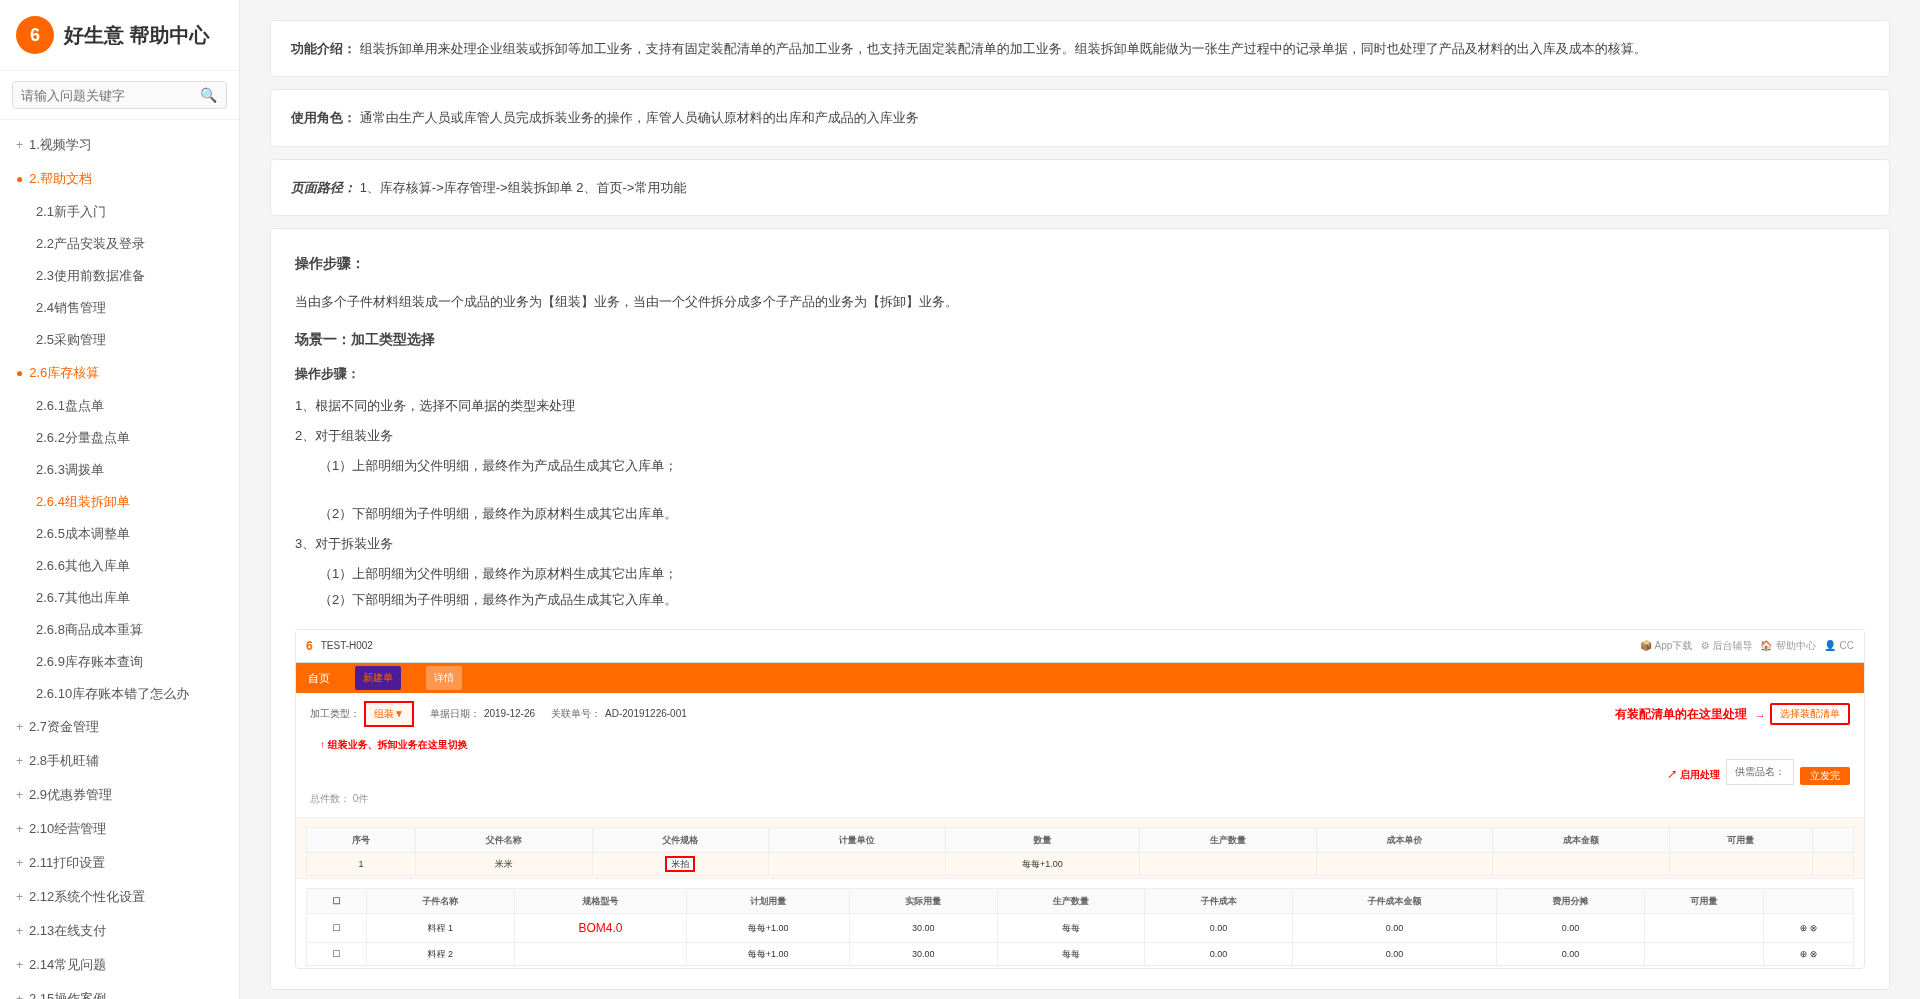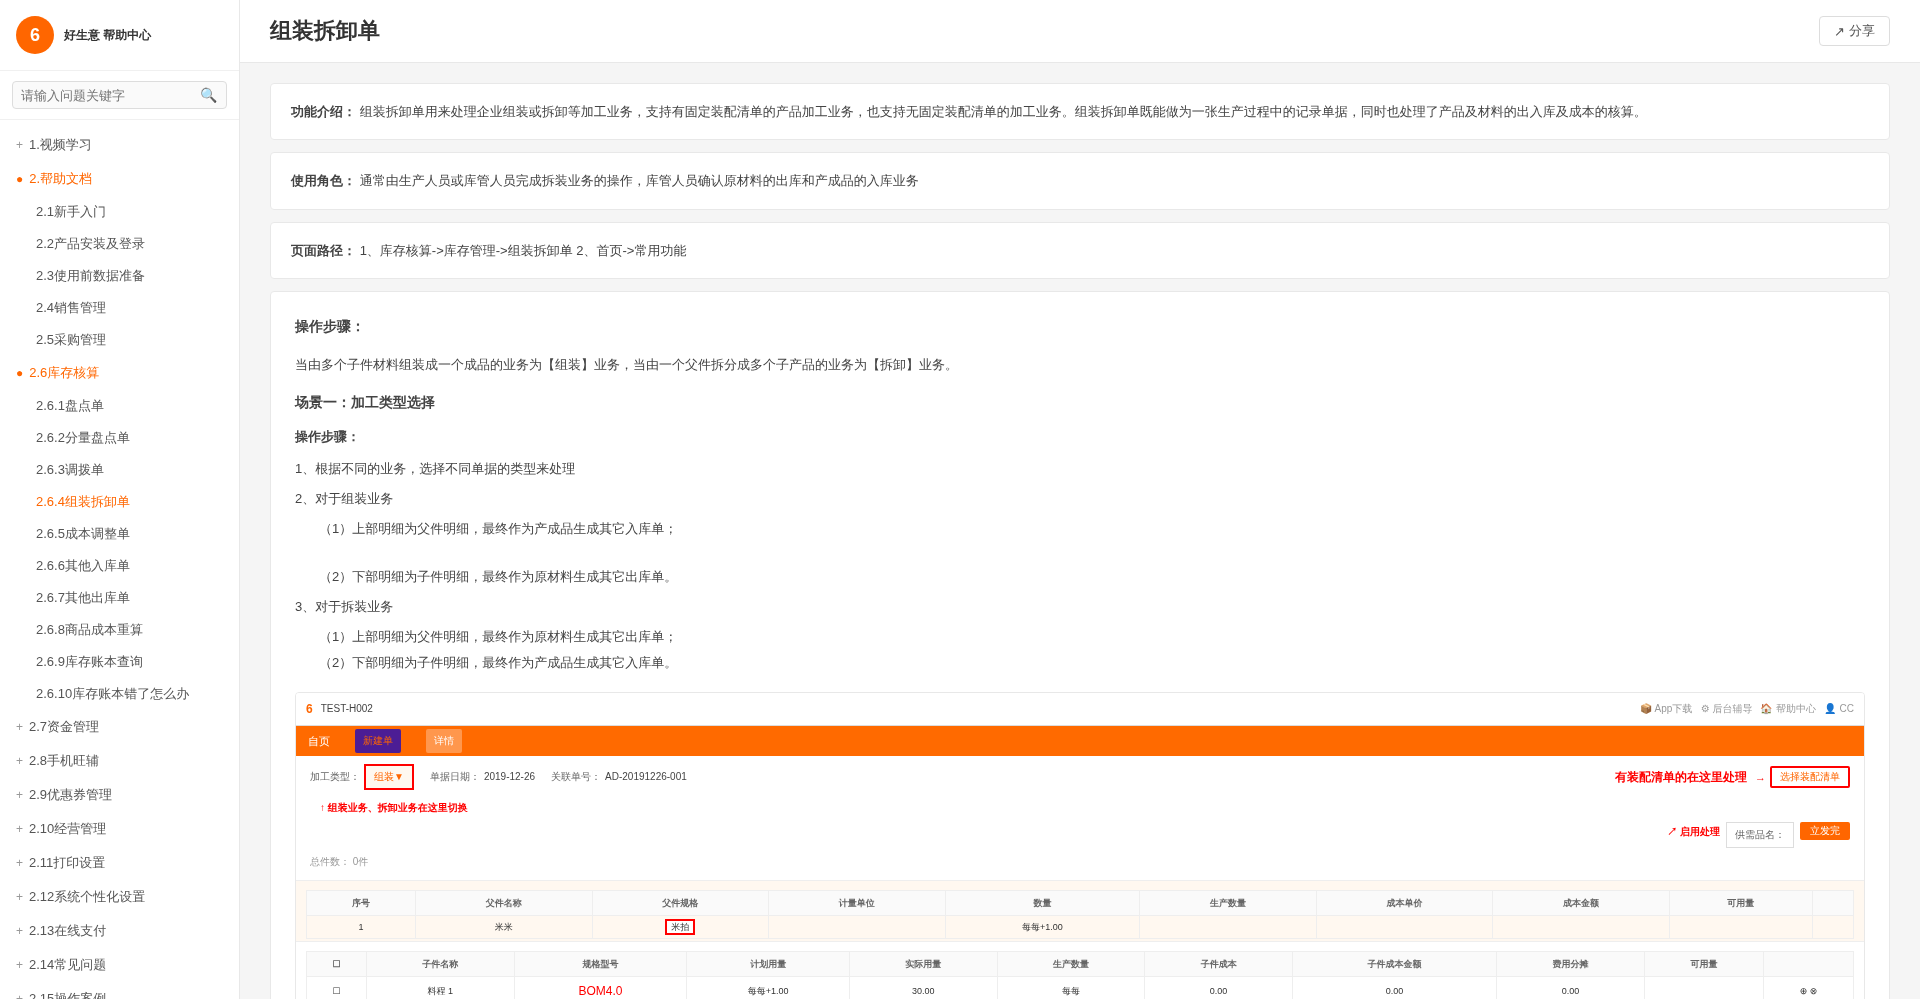--- a/index.html
+++ b/index.html
@@ -34,21 +34,21 @@
       align-items: center;
       justify-content: center;
       color: #fff;
       font-size: 18px;
       font-weight: bold;
       margin-right: 10px;
       flex-shrink: 0;
     }
 
     .logo-text {
-      font-size: 12px;
+      font-size: 20px;
       font-weight: bold;
       color: #333;
     }
 
     .search-area {
       padding: 10px 12px;
       border-bottom: 1px solid #f0f0f0;
     }
 
     .search-box {
@@ -337,42 +337,35 @@
       <span>2.14常见问题</span>
     </div>
     <div class="nav-item">
       <span class="nav-expand-icon">+</span>
       <span>2.15操作案例</span>
     </div>
   </div>
 </div>
 
 <div id="main">
-  <div class="main-header">
-    <h1 class="page-title">组装拆卸单</h1>
-    <button class="share-btn">
-      <span>↗</span>
-      <span>分享</span>
-    </button>
-  </div>
 
   <div class="content-area">
 
     <div class="info-block">
       <span style="font-weight:bold;">功能介绍：</span>
       <span>组装拆卸单用来处理企业组装或拆卸等加工业务，支持有固定装配清单的产品加工业务，也支持无固定装配清单的加工业务。组装拆卸单既能做为一张生产过程中的记录单据，同时也处理了产品及材料的出入库及成本的核算。</span>
     </div>
 
     <div class="info-block">
       <span style="font-weight:bold;">使用角色：</span>
       <span>通常由生产人员或库管人员完成拆装业务的操作，库管人员确认原材料的出库和产成品的入库业务</span>
     </div>
 
     <div class="info-block">
-      <span style="font-weight:bold;">页面路径：</span>
+      <span style="font-weight:bold;font-style:italic;">页面路径：</span>
       <span>1、库存核算-&gt;库存管理-&gt;组装拆卸单 2、首页-&gt;常用功能</span>
     </div>
 
     <div class="steps-content">
       <div style="font-weight:bold; font-size:14px; margin-bottom:12px;">操作步骤：</div>
 
       <div style="margin-bottom:10px;">当由多个子件材料组装成一个成品的业务为【组装】业务，当由一个父件拆分成多个子产品的业务为【拆卸】业务。</div>
 
       <div style="font-weight:bold; font-size:14px; margin-bottom:8px;">场景一：加工类型选择</div>
 
@@ -424,21 +417,21 @@
                 <span style="color:red; font-size:12px; font-weight:bold; margin-right:8px;">有装配清单的在这里处理</span>
                 <span style="color:red;">→</span>
                 <button style="border:2px solid red; background:#fff; color:#f60; padding:2px 8px; border-radius:2px; font-size:10px; margin-left:4px; cursor:pointer;">选择装配清单</button>
               </div>
             </div>
 
             <div style="position:relative; padding-left: 10px; margin-bottom:4px;">
               <span style="color:red; font-size:10px; font-weight:bold;">↑ 组装业务、拆卸业务在这里切换</span>
             </div>
 
-            <div style="display:flex; justify-content:flex-end; align-items:flex-start; gap:6px; margin-bottom:4px;">
+            <div style="display:flex; justify-content:flex-end; align-items:flex-end; gap:6px; margin-bottom:4px;">
               <span style="color:red; font-size:10px; font-weight:bold;">↗ 启用处理</span>
               <div style="border:1px solid #ddd; padding:2px 8px; font-size:10px; background:#fff;">
                 <span style="color:#666;">供需品名：</span>
                 <span style="color:#333;"></span>
               </div>
               <button style="background:#f60; color:#fff; border:none; padding:2px 10px; border-radius:2px; font-size:10px; cursor:pointer;">立发完</button>
             </div>
 
             <div style="font-size:10px; color:#999; margin-bottom:4px;">
               <span>总件数：</span>

